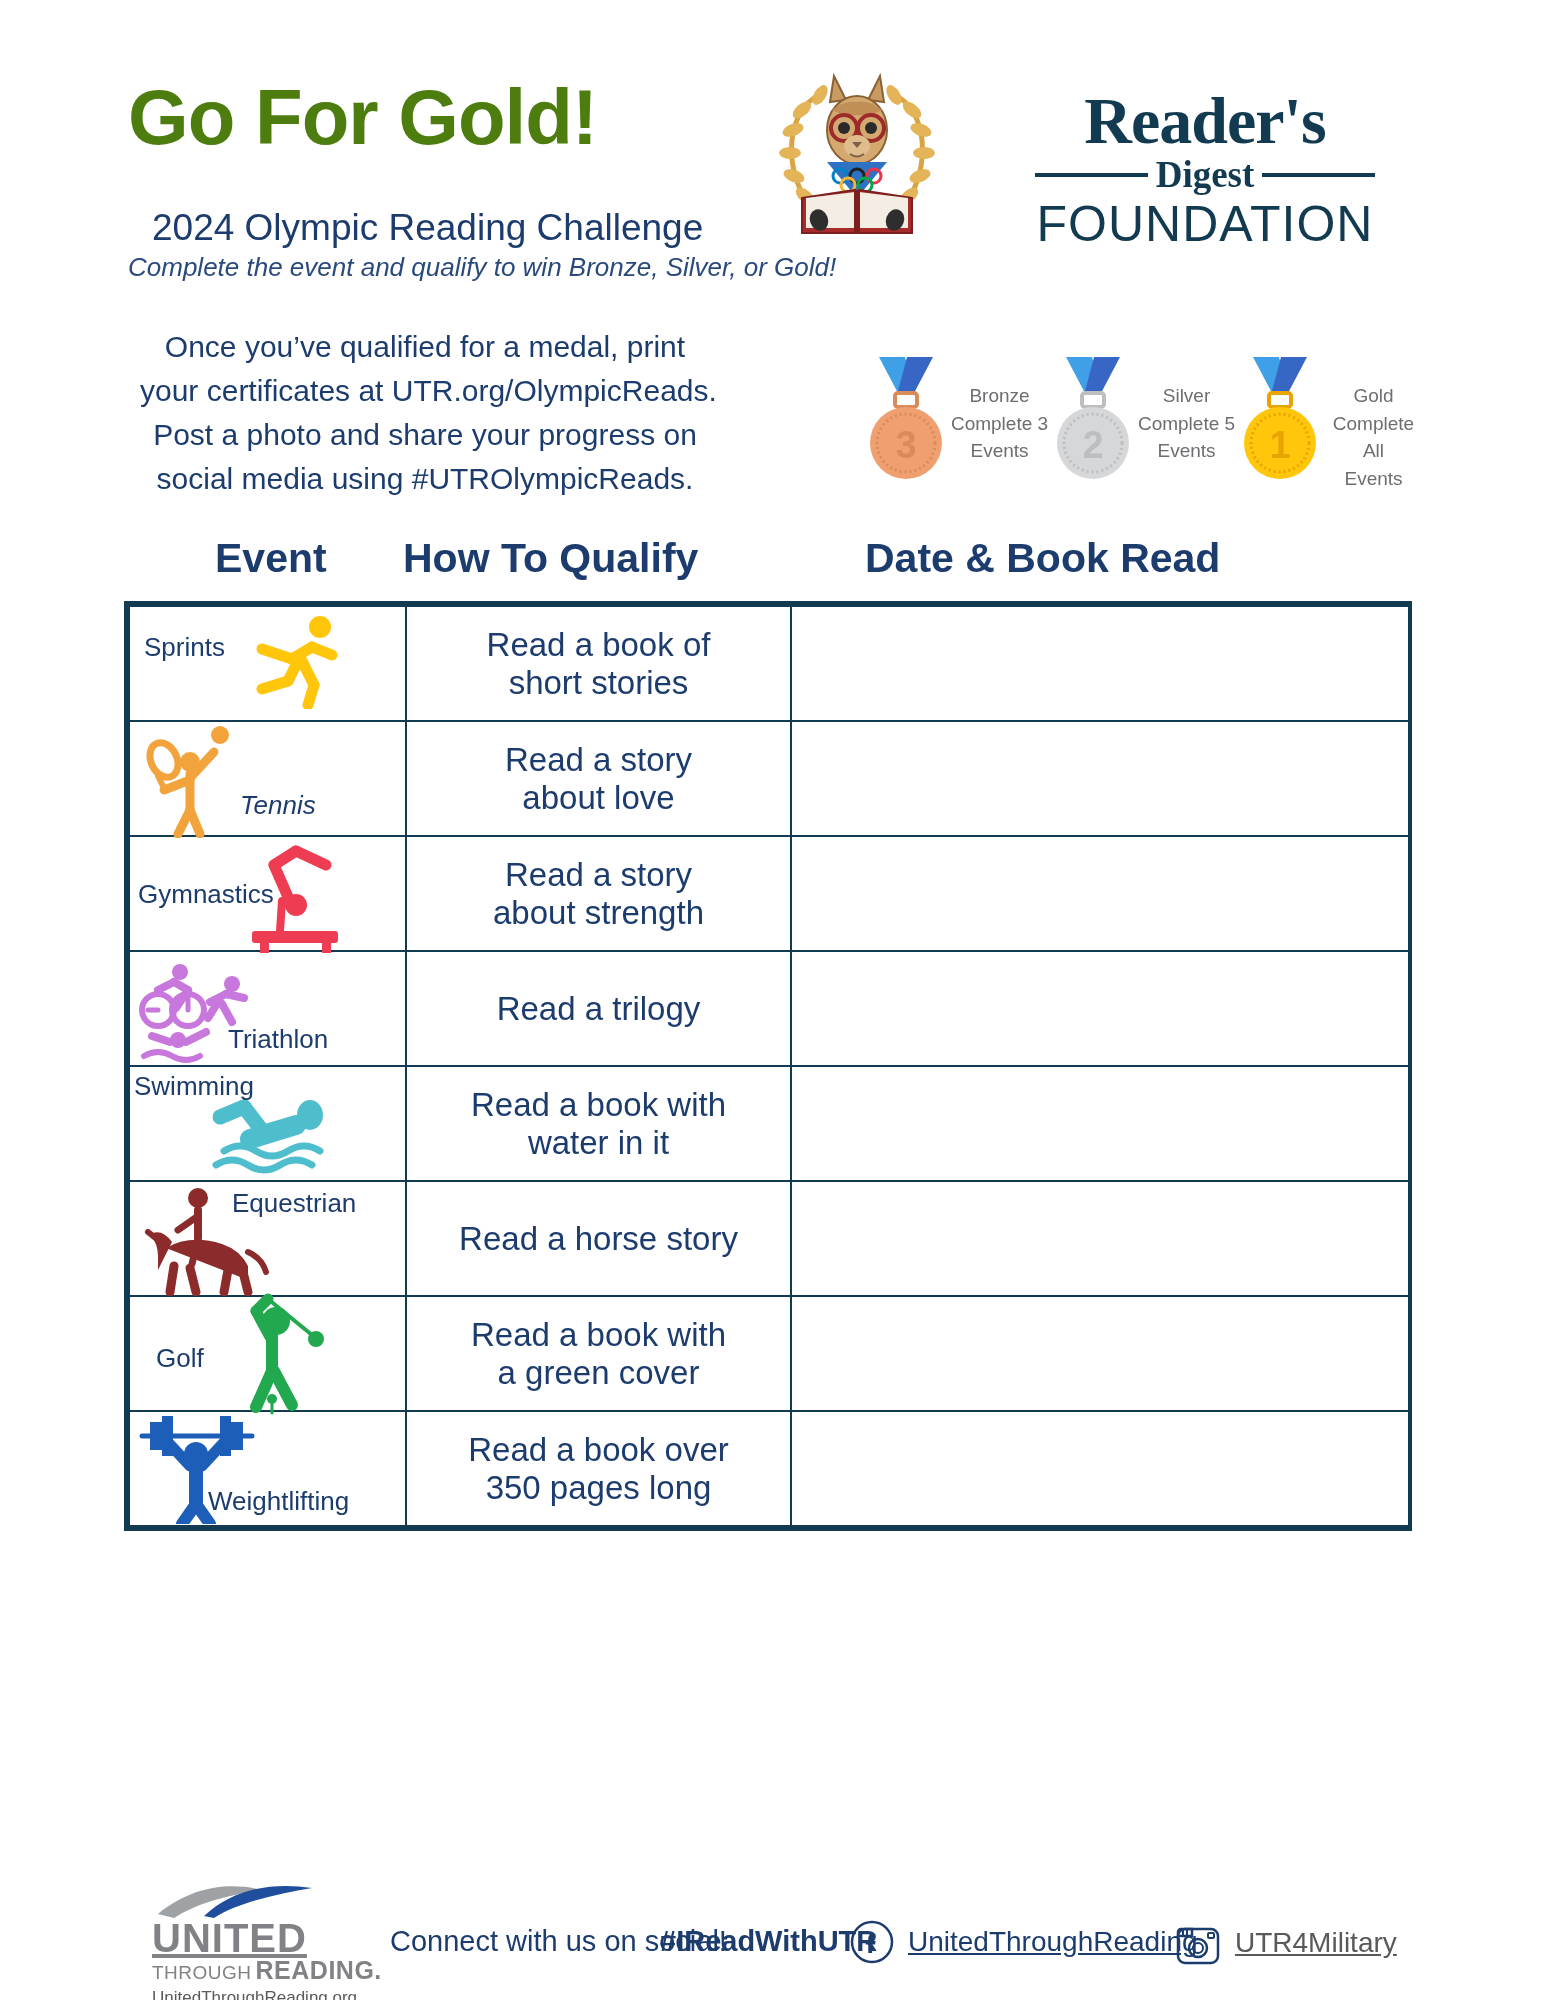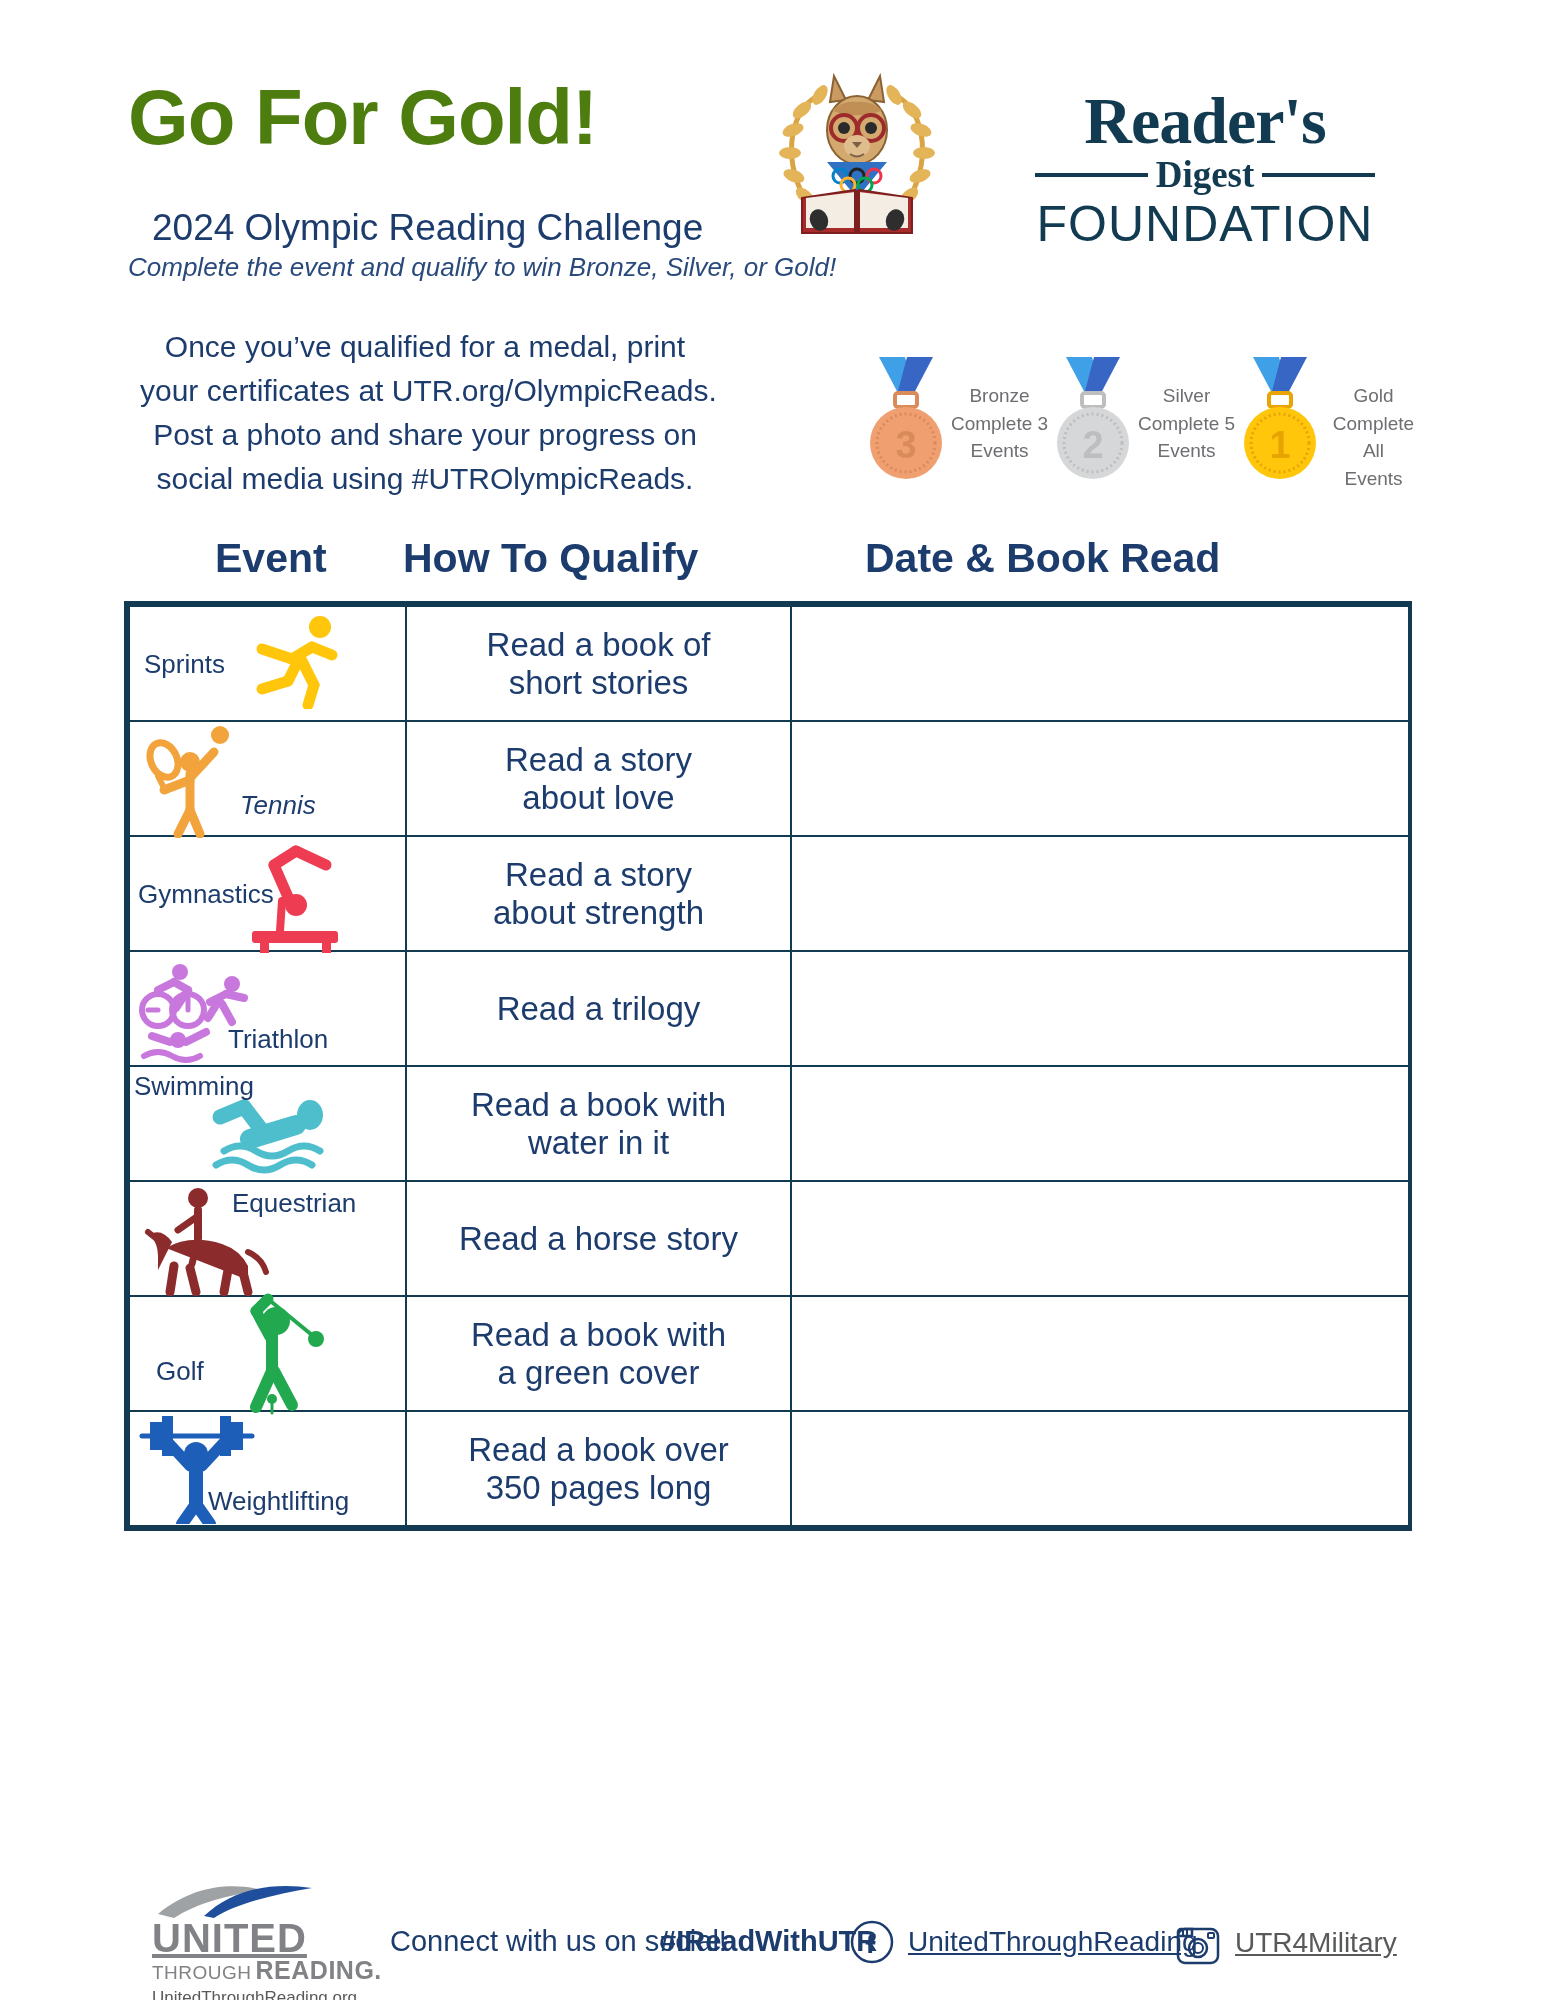--- a/index.html
+++ b/index.html
@@ -335,21 +335,21 @@
           <path d="M72 38 L52 50" fill="none"></path>
           <path d="M52 50 L22 40" fill="none"></path>
           <path d="M72 38 L92 46" fill="none"></path>
           <path d="M60 48 L48 72" fill="none"></path>
           <path d="M48 72 L22 80" fill="none"></path>
           <path d="M62 52 L74 76" fill="none"></path>
           <path d="M74 76 L68 96" fill="none"></path>
         </g>
       </svg>
         </span>
-        <span class="event-label" style="left:14px; top:42px;text-align:right;">Sprints</span>
+        <span class="event-label" style="left:14px; top:25px;text-align:right;">Sprints</span>
       </div>
     </td>
     <td class="cell-qualify">
       <div class="qualify-text">
         <div>Read a book of</div>
         <div>short stories</div>
       </div>
     </td>
     <td class="cell-date">
       <span></span>
@@ -529,21 +529,21 @@
           <path d="M46 82 L64 116" fill="none" stroke-width="12"></path>
           <path d="M42 48 L28 22" fill="none" stroke-width="11"></path>
           <path d="M28 22 L40 10" fill="none" stroke-width="11"></path>
           <path d="M40 10 L84 46" fill="none" stroke-width="4"></path>
           <circle cx="88" cy="50" r="8" stroke="none"></circle>
           <path d="M44 112 L44 124" fill="none" stroke-width="3"></path>
           <circle cx="44" cy="110" r="5" stroke="none"></circle>
         </g>
       </svg>
         </span>
-        <span class="event-label" style="left:26px; top:46px;margin-top:13px;">Golf</span>
+        <span class="event-label" style="left:26px; top:46px;">Golf</span>
       </div>
     </td>
     <td class="cell-qualify">
       <div class="qualify-text">
         <div>Read a book with</div>
         <div>a green cover</div>
       </div>
     </td>
     <td class="cell-date">
       <span></span>

